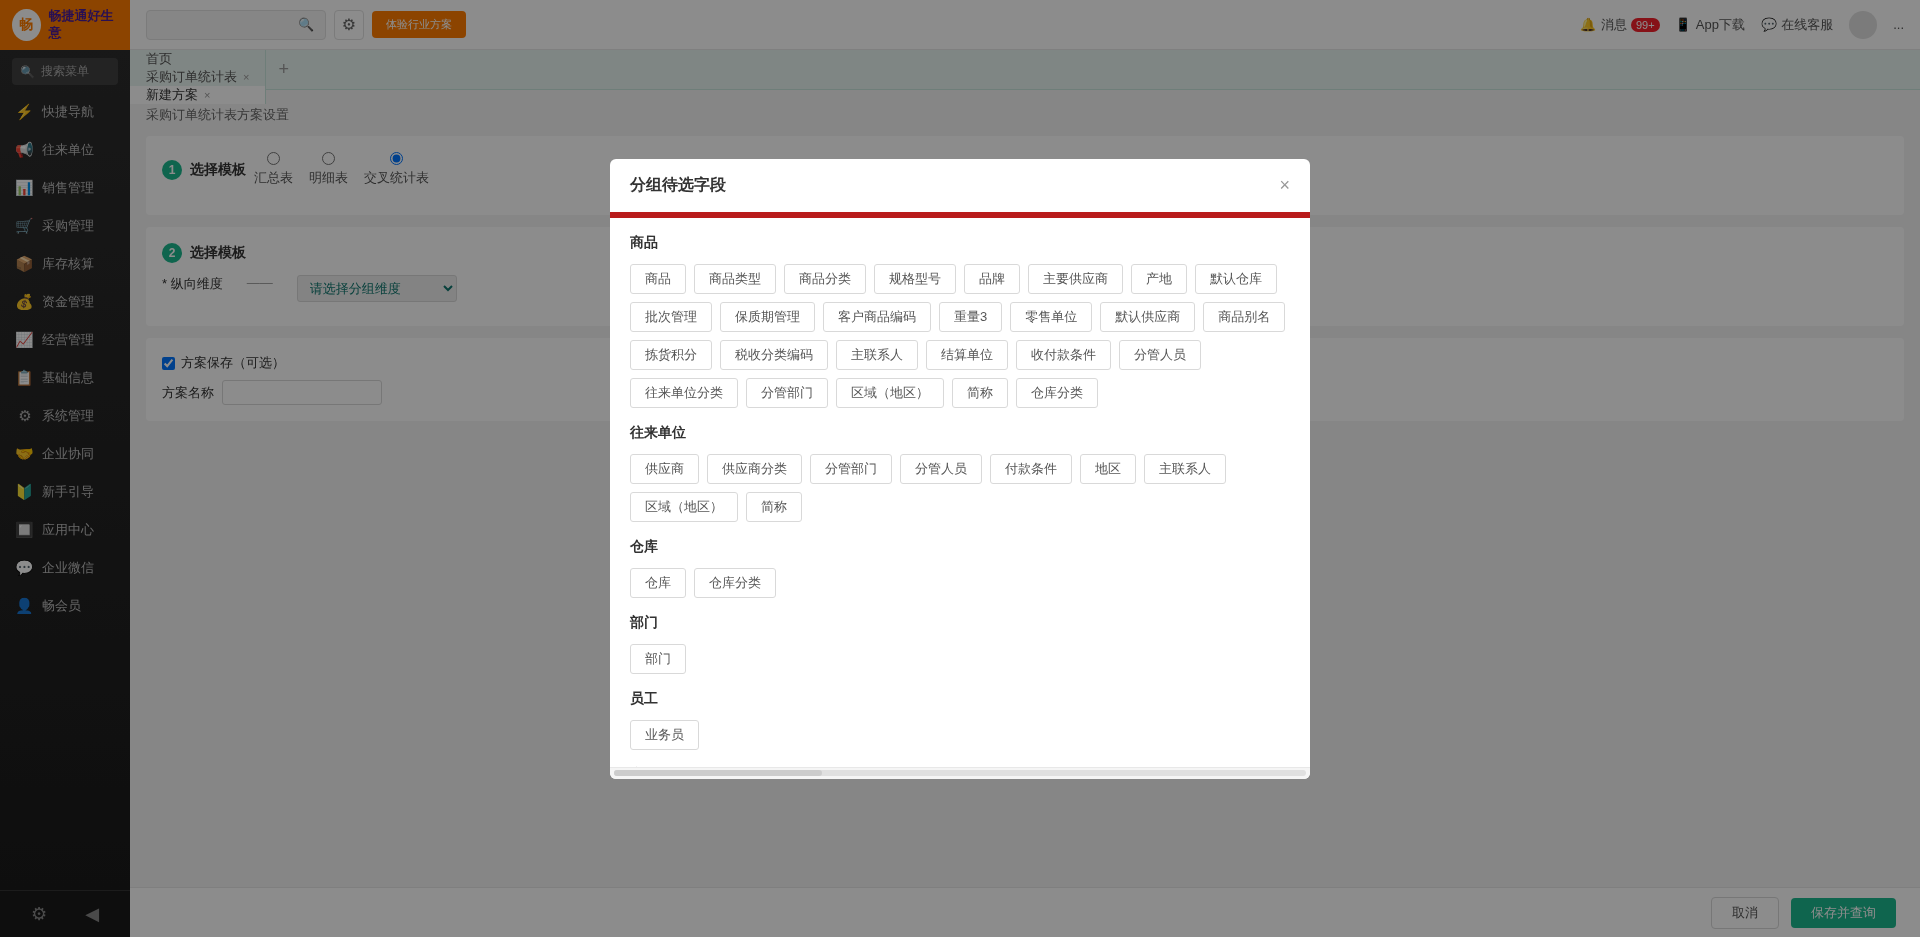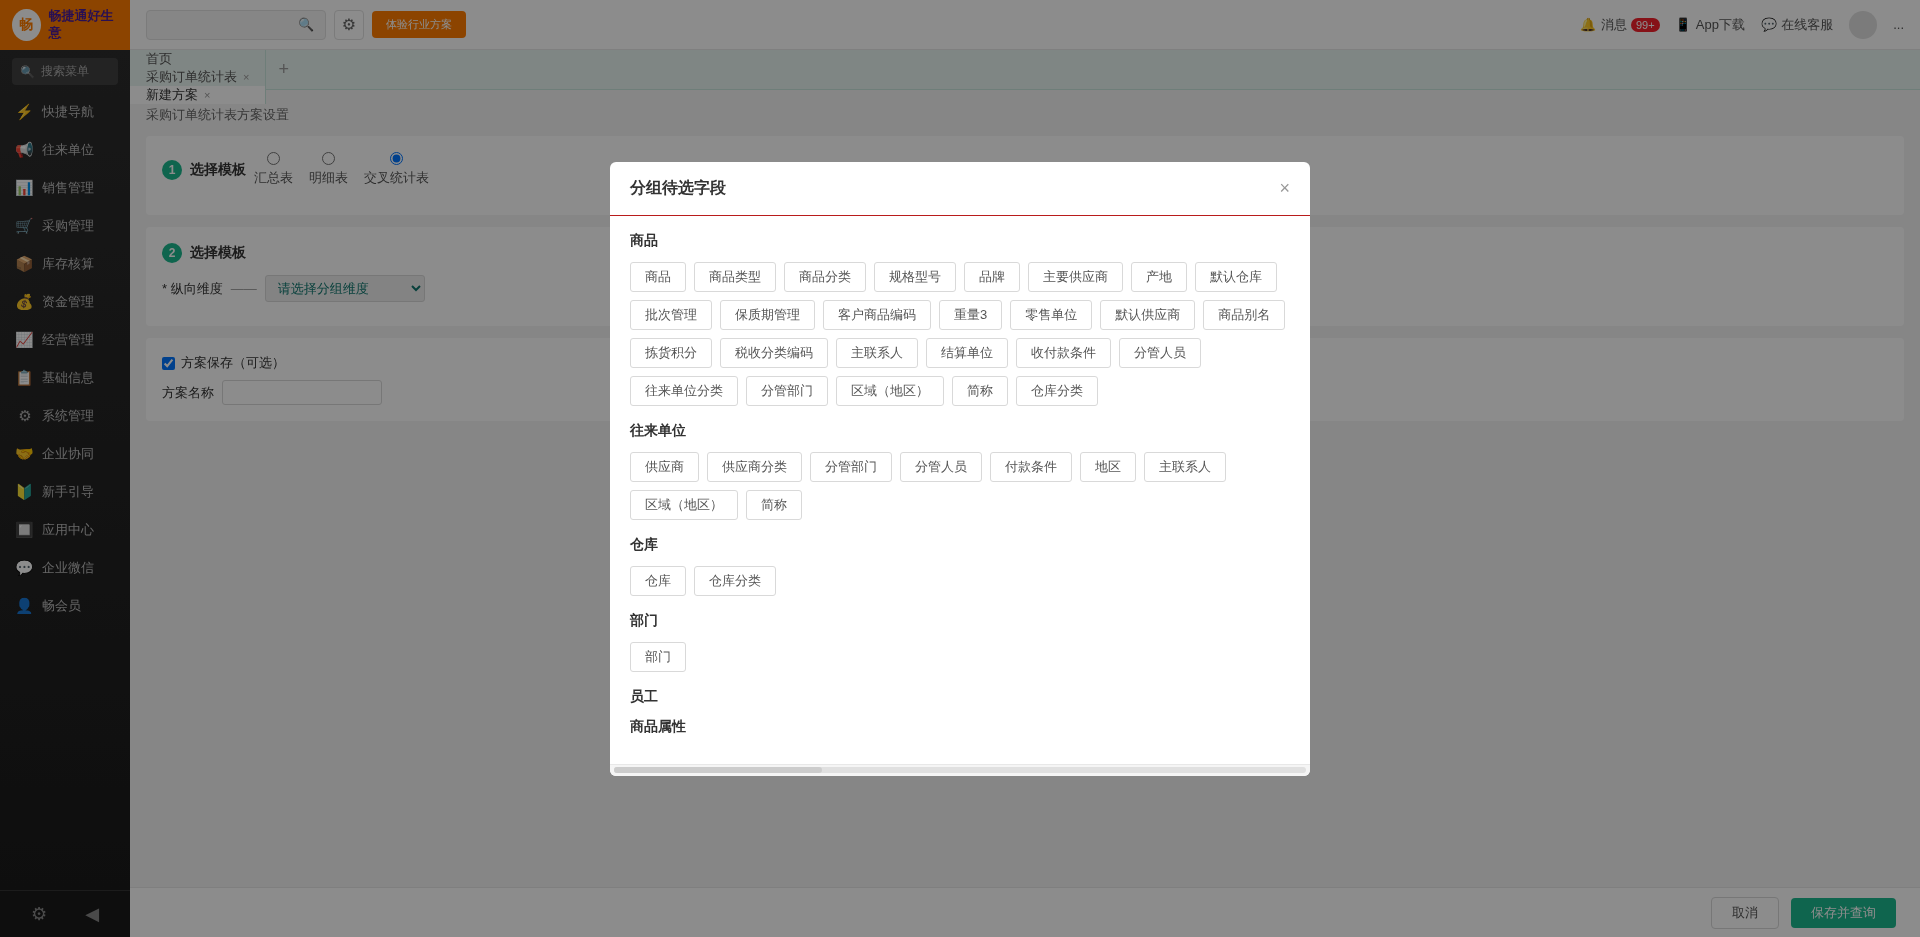--- a/index.html
+++ b/index.html
@@ -67,21 +67,21 @@
     .btn-save { padding: 6px 20px; background: #1db88e; color: white; border: none; border-radius: 4px; cursor: pointer; font-size: 13px; }
 
     
     .modal-overlay {
       position: fixed; inset: 0; background: rgba(0,0,0,0.45); z-index: 100; display: flex; align-items: center; justify-content: center;
     }
     .modal {
       background: white; border-radius: 6px; width: 700px; max-height: 620px; display: flex; flex-direction: column; position: relative; overflow: hidden;
     }
     .modal-header {
-      padding: 16px 20px; border-bottom: 1px solid #b91c1c; display: flex; align-items: center; justify-content: space-between; flex-shrink: 0;
+      padding: 16px 20px; border-bottom: 6px solid #b91c1c; display: flex; align-items: center; justify-content: space-between; flex-shrink: 0;
     }
     .modal-title { font-size: 16px; font-weight: bold; color: #333; }
     .modal-close { background: none; border: none; font-size: 18px; color: #999; cursor: pointer; }
     .modal-body { flex: 1; overflow-y: auto; padding: 16px 20px; }
     .section-title { font-size: 14px; font-weight: bold; color: #333; margin-bottom: 12px; margin-top: 8px; }
     .section-title:first-child { margin-top: 0; }
     .tag-grid { display: flex; flex-wrap: wrap; gap: 8px; margin-bottom: 16px; }
     .tag-item { padding: 5px 14px; border: 1px solid #d9d9d9; border-radius: 3px; font-size: 13px; color: #555; cursor: pointer; background: white; }
     .modal-bottom-scrollbar { height: 12px; background: #f5f5f5; border-top: 1px solid #e8e8e8; display: flex; align-items: center; padding: 0 4px; flex-shrink: 0; }
     .modal-bottom-scrollbar-track { flex: 1; height: 6px; background: #e0e0e0; border-radius: 3px; position: relative; }
@@ -232,21 +232,21 @@
         </label>
       </div>
     </div>
   </div>
 
   <div class="form-section">
     <div class="step-header">
       <div class="step-num">2</div>
       <div class="step-title">选择模板</div>
     </div>
-    <div style="display:flex; align-items:center; gap:8px; margin-bottom:8px;">
+    <div style="display:flex; gap:24px; margin-bottom:8px;">
       <span style="color:#333; font-size:13px;">* <span>纵向维度</span></span>
       <span style="color:#999">——</span>
       <select style="border:1px solid #d9d9d9; border-radius:3px; padding:4px 8px; font-size:13px; color:#0f766e; min-width:160px;">
         <option>请选择分组维度</option>
       </select>
     </div>
   </div>
 
   <div class="form-section">
     <label style="display:flex; align-items:center; gap:6px; font-size:13px; color:#333;">
@@ -316,20 +316,23 @@
         <div class="section-title">仓库</div>
         <div class="tag-grid">
           <div class="tag-item">仓库</div>
           <div class="tag-item">仓库分类</div>
         </div>
         <div class="section-title">部门</div>
         <div class="tag-grid">
           <div class="tag-item">部门</div>
         </div>
         <div class="section-title">员工</div>
+        <div class="tag-grid">
+          <div class="tag-item">业务员</div>
+        </div>
         <div class="section-title">商品属性</div>
       </div>
     <div class="modal-bottom-scrollbar">
       <div class="modal-bottom-scrollbar-track">
         <div class="modal-bottom-scrollbar-thumb"></div>
       </div>
     </div>
   </div>
 </div>
 

